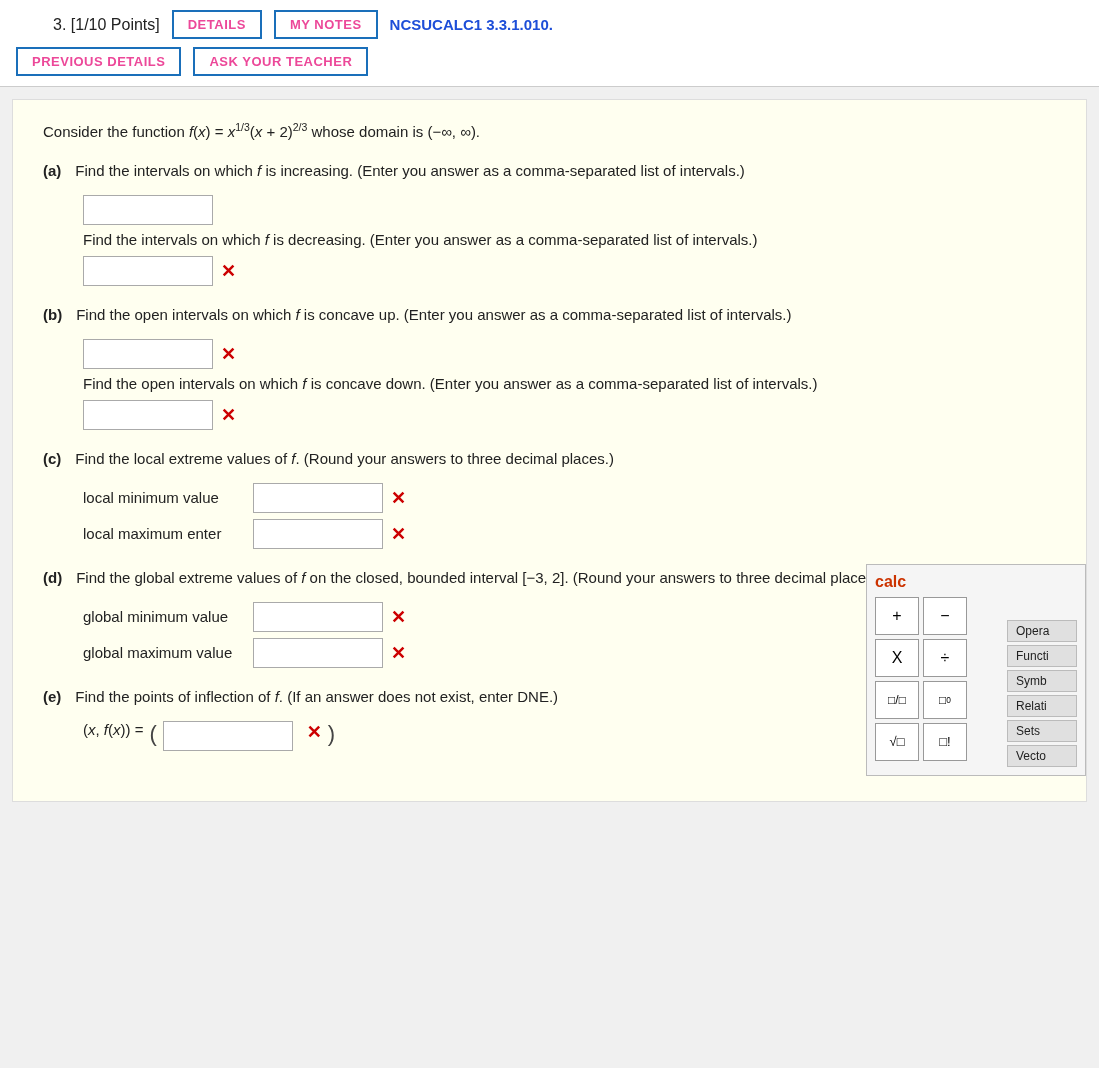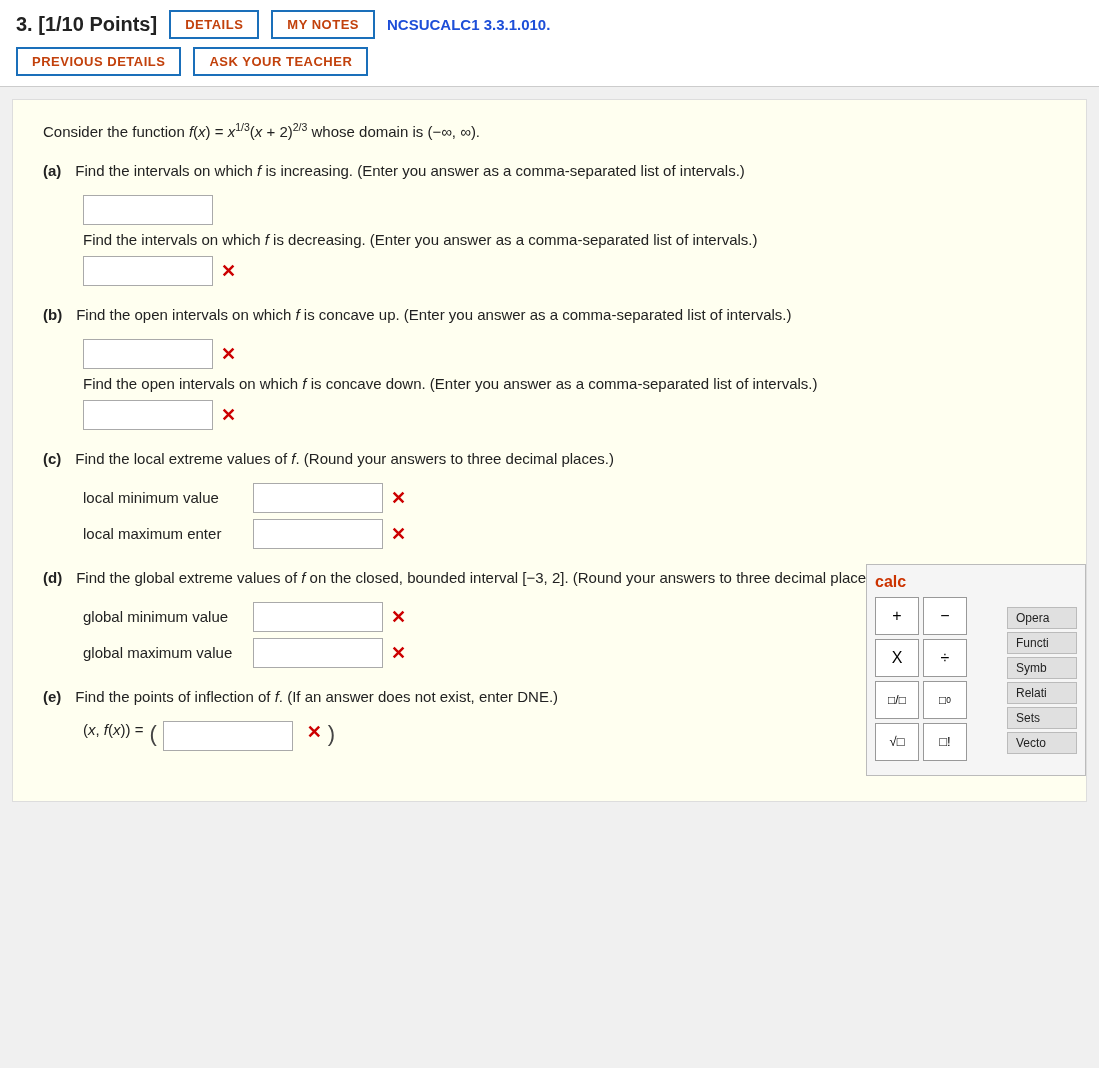--- a/index.html
+++ b/index.html
@@ -19,28 +19,29 @@
       align-items: center;
       gap: 12px;
       margin-bottom: 8px;
     }
     .top-bar-row2 {
       display: flex;
       align-items: center;
       gap: 12px;
     }
     .question-number {
-      font-weight: bold;
-      font-size: 20px;
+      font-weight: normal;
+      font-size: 16px;
       white-space: nowrap;
+      margin-left: 37px;
     }
     .btn-outline {
       border: 2px solid #1a6fba;
       background: #fff;
-      color: #c2410c;
+      color: #ec4899;
       font-size: 13px;
       font-weight: bold;
       padding: 5px 14px;
       cursor: pointer;
       letter-spacing: 0.5px;
     }
     .problem-id {
       font-weight: bold;
       font-size: 15px;
       color: #1d4ed8;
@@ -278,21 +279,21 @@
           <button class="calc-btn">+</button>
           <button class="calc-btn">−</button>
           <button class="calc-btn">X</button>
           <button class="calc-btn">÷</button>
           <button class="calc-btn" style="font-size:12px;">□/□</button>
           <button class="calc-btn" style="font-size:12px;">□<sup>0</sup></button>
           <button class="calc-btn" style="font-size:13px;">√□</button>
           <button class="calc-btn" style="font-size:13px;">□!</button>
         </div>
       </div>
-      <div style="display:flex; flex-direction:column; gap:3px; font-size:12px; justify-content:center; padding-top:22px;">
+      <div style="display:flex; flex-direction:column; gap:3px; font-size:12px; justify-content:flex-end; padding-top:22px;">
         <div class="calc-side-item">Opera</div>
         <div class="calc-side-item">Functi</div>
         <div class="calc-side-item">Symb</div>
         <div class="calc-side-item">Relati</div>
         <div class="calc-side-item">Sets</div>
         <div class="calc-side-item">Vecto</div>
       </div>
     </div>
   </div>
 

